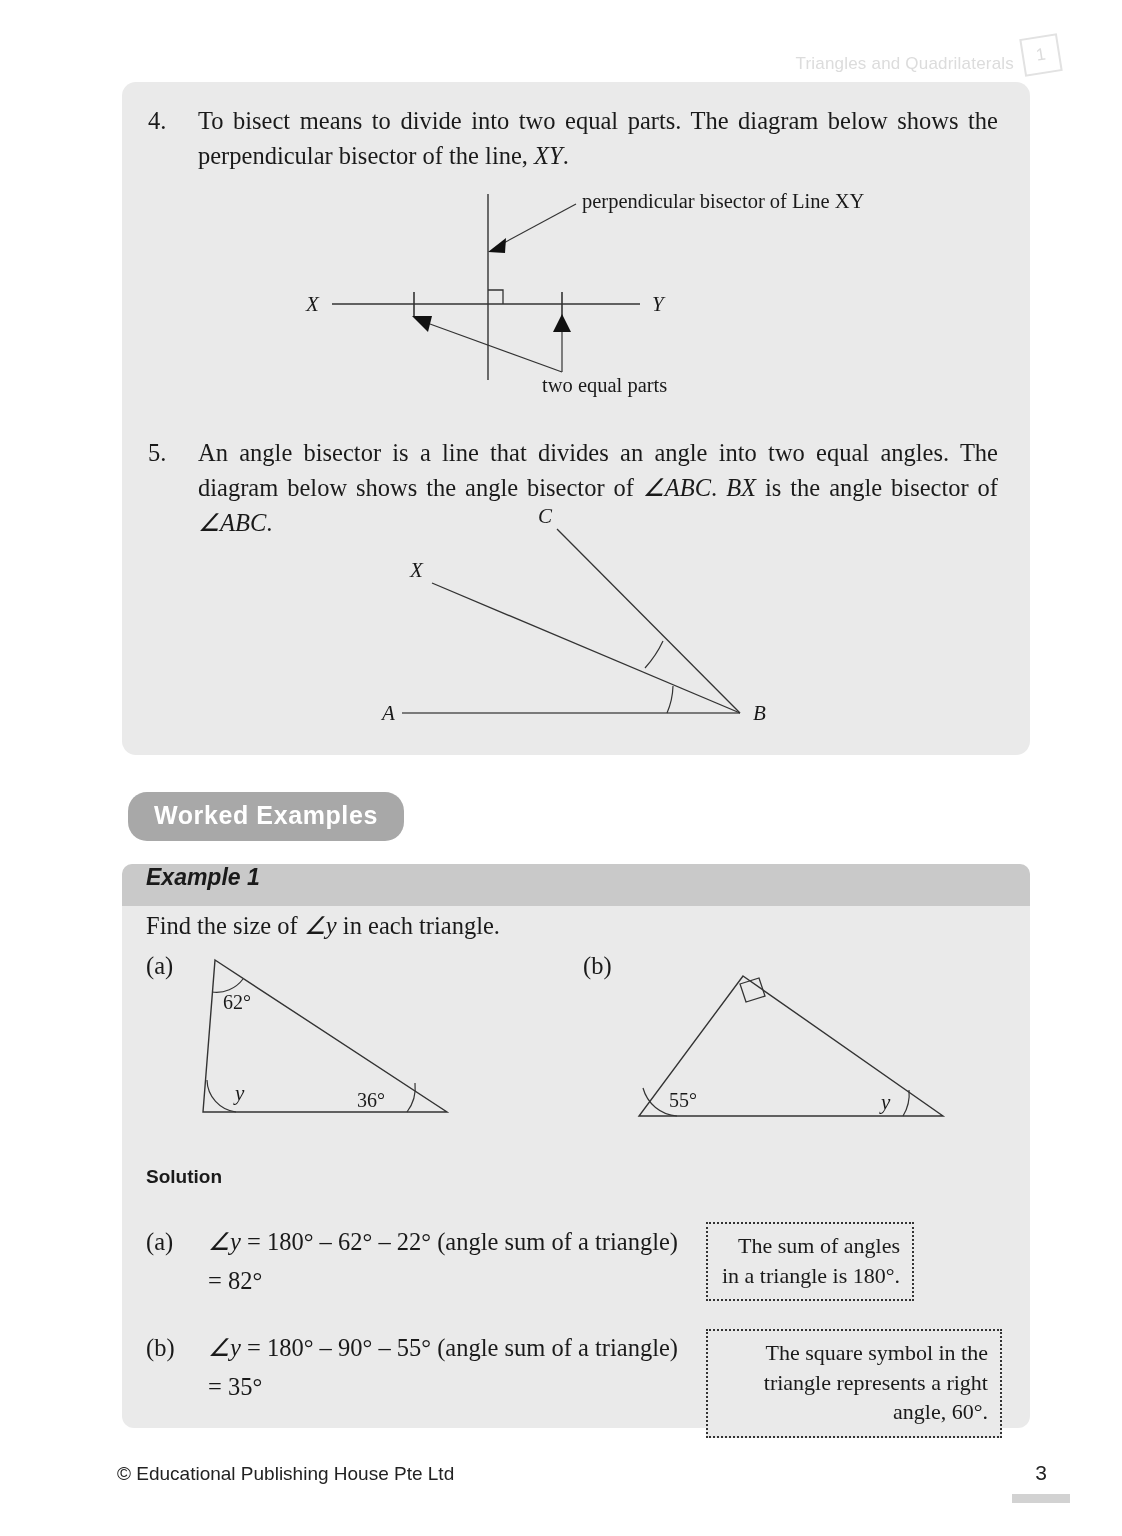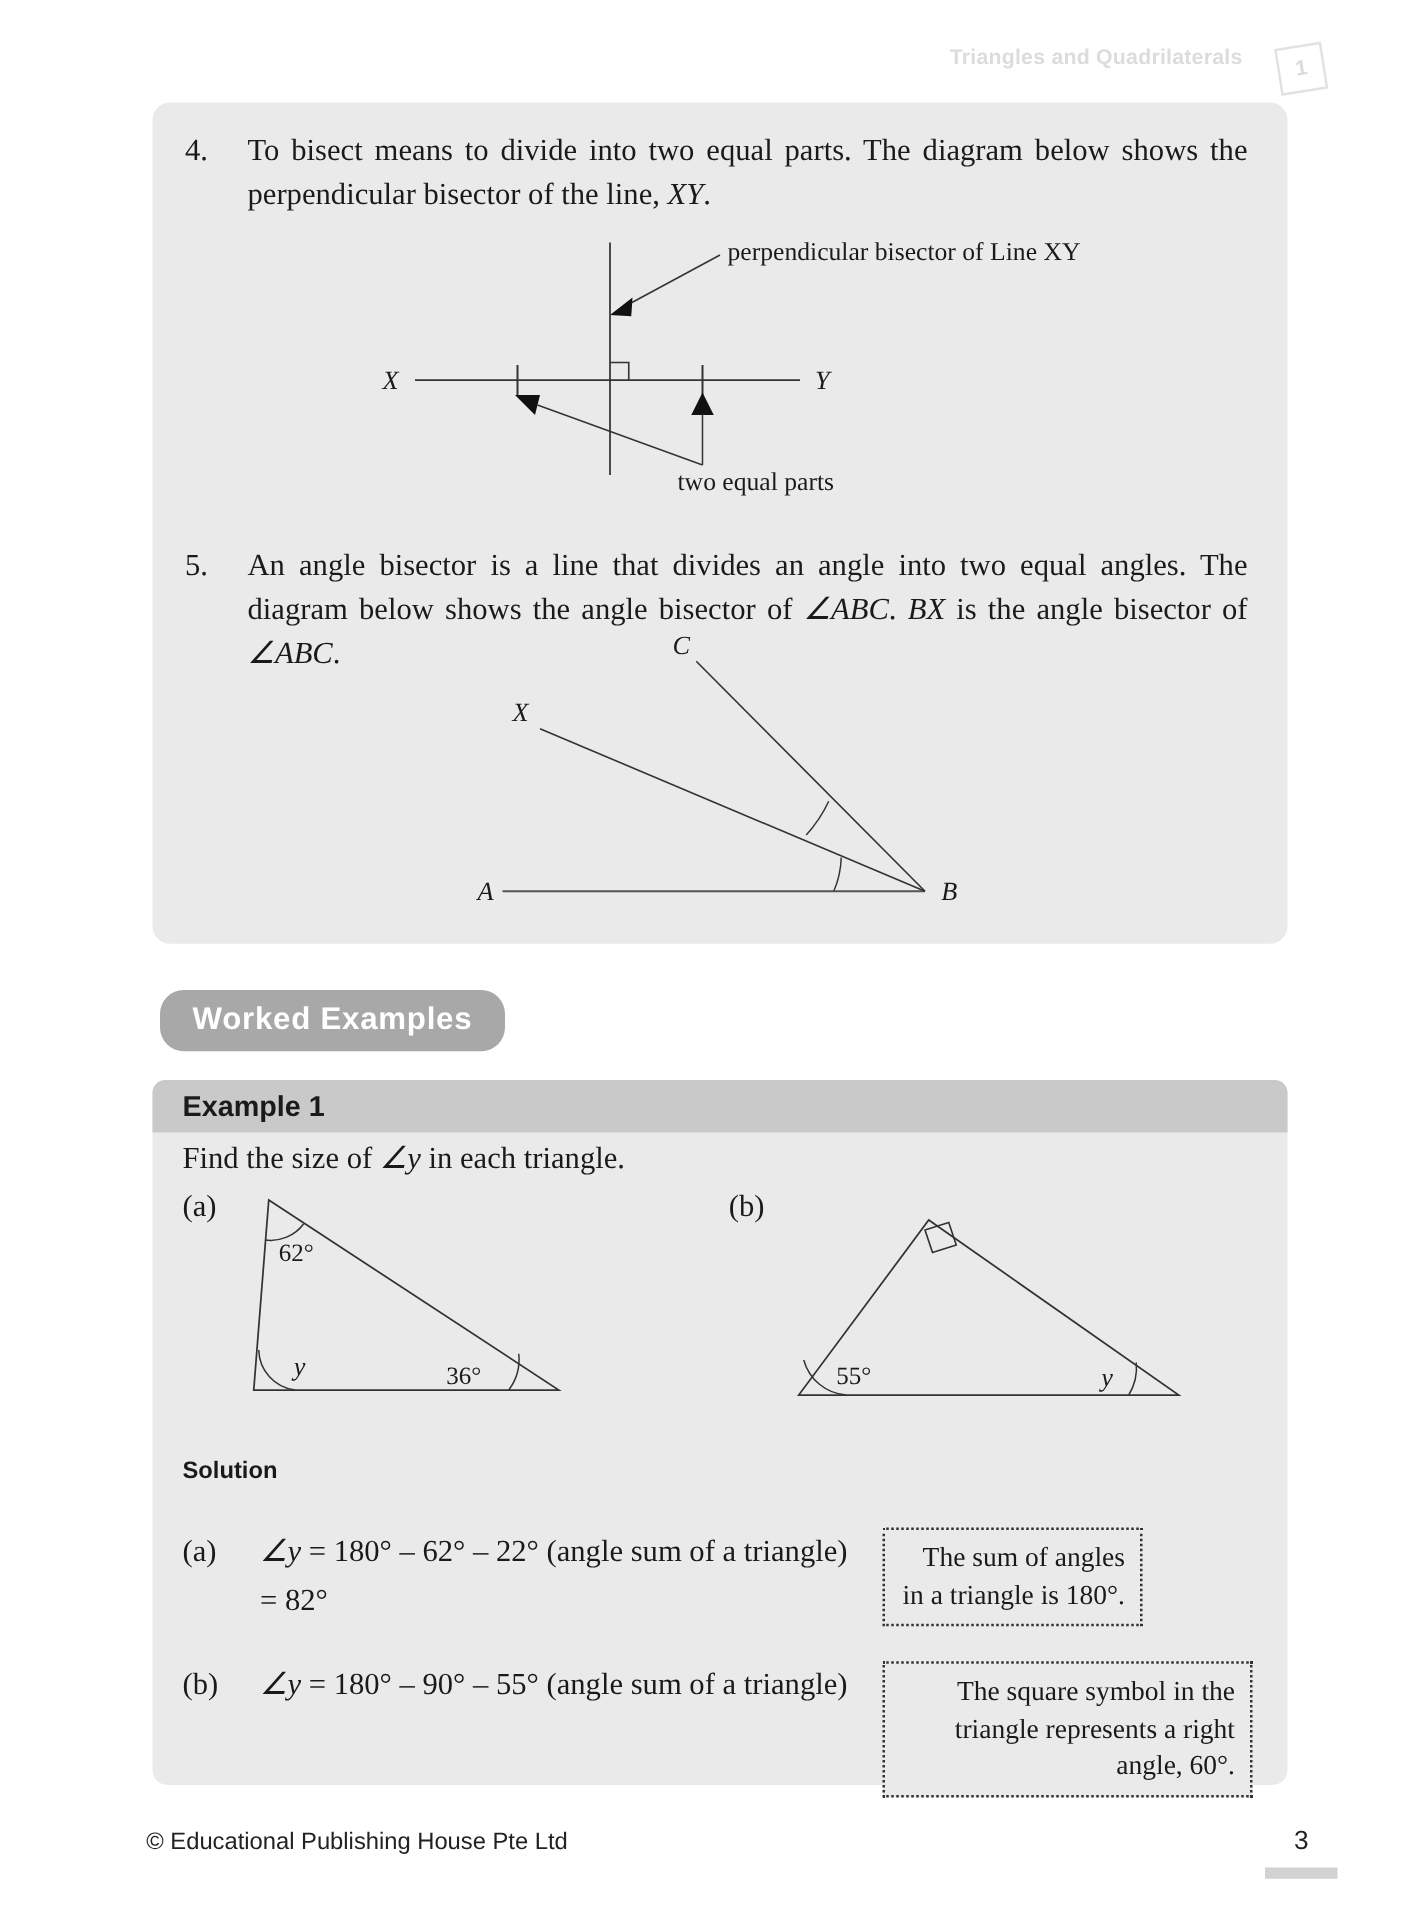--- a/index.html
+++ b/index.html
@@ -15,23 +15,22 @@
     color: #1a1a1a;
     overflow: hidden;
   }
 
   
   .page-header {
     position: absolute;
     top: 36px;
     right: 62px;
     display: flex;
-    align-items: flex-start;
-    gap: 28px;
-    font-weight: bold;
+    align-items: flex-end;
+    gap: 8px;
   }
   .header-title {
     font-family: "Liberation Sans", sans-serif;
     font-size: 17px;
     color: #dcdcdc;
     letter-spacing: 0.2px;
     white-space: nowrap;
   }
   .header-chapter-box {
     width: 34px;
@@ -78,23 +77,24 @@
     width: 908px;
     height: 564px;
     background: #eaeaea;
     border-radius: 12px 12px 12px 12px;
   }
   .example-header {
     height: 42px;
     background: #c9c9c9;
     border-radius: 10px 10px 0 0;
     display: flex;
-    align-items: center;
+    align-items: flex-start;
     padding-left: 24px;
     box-sizing: border-box;
+    font-style: italic;
   }
   .example-header-label {
     font-family: "Liberation Sans", sans-serif;
     font-weight: bold;
     font-size: 23px;
     color: #1a1a1a;
   }
 
   
   .note-item {
@@ -332,19 +332,22 @@
     <span class="sol-eq-indent"></span><span>= 82°</span>
   </div>
 </div>
 
 <div class="callout" id="callout-a">The sum of angles in a triangle is 180°.</div>
 
 <div class="sol-row" id="sol-b">
   <div>
     <span class="sol-tag">(b)</span><span class="ital">∠y</span><span> = 180° – 90° – 55° (angle sum of a triangle)</span>
   </div>
+  <div class="sol-second">
+    <span class="sol-eq-indent"></span><span>= 35°</span>
+  </div>
 </div>
 
 <div class="callout" id="callout-b">The square symbol in the triangle represents a right angle, 60°.</div>
 
 <div class="footer-copyright">© Educational Publishing House Pte Ltd</div>
 <div class="footer-pageno">3</div>
 <div class="footer-bar"></div>
 
 </body></html>

